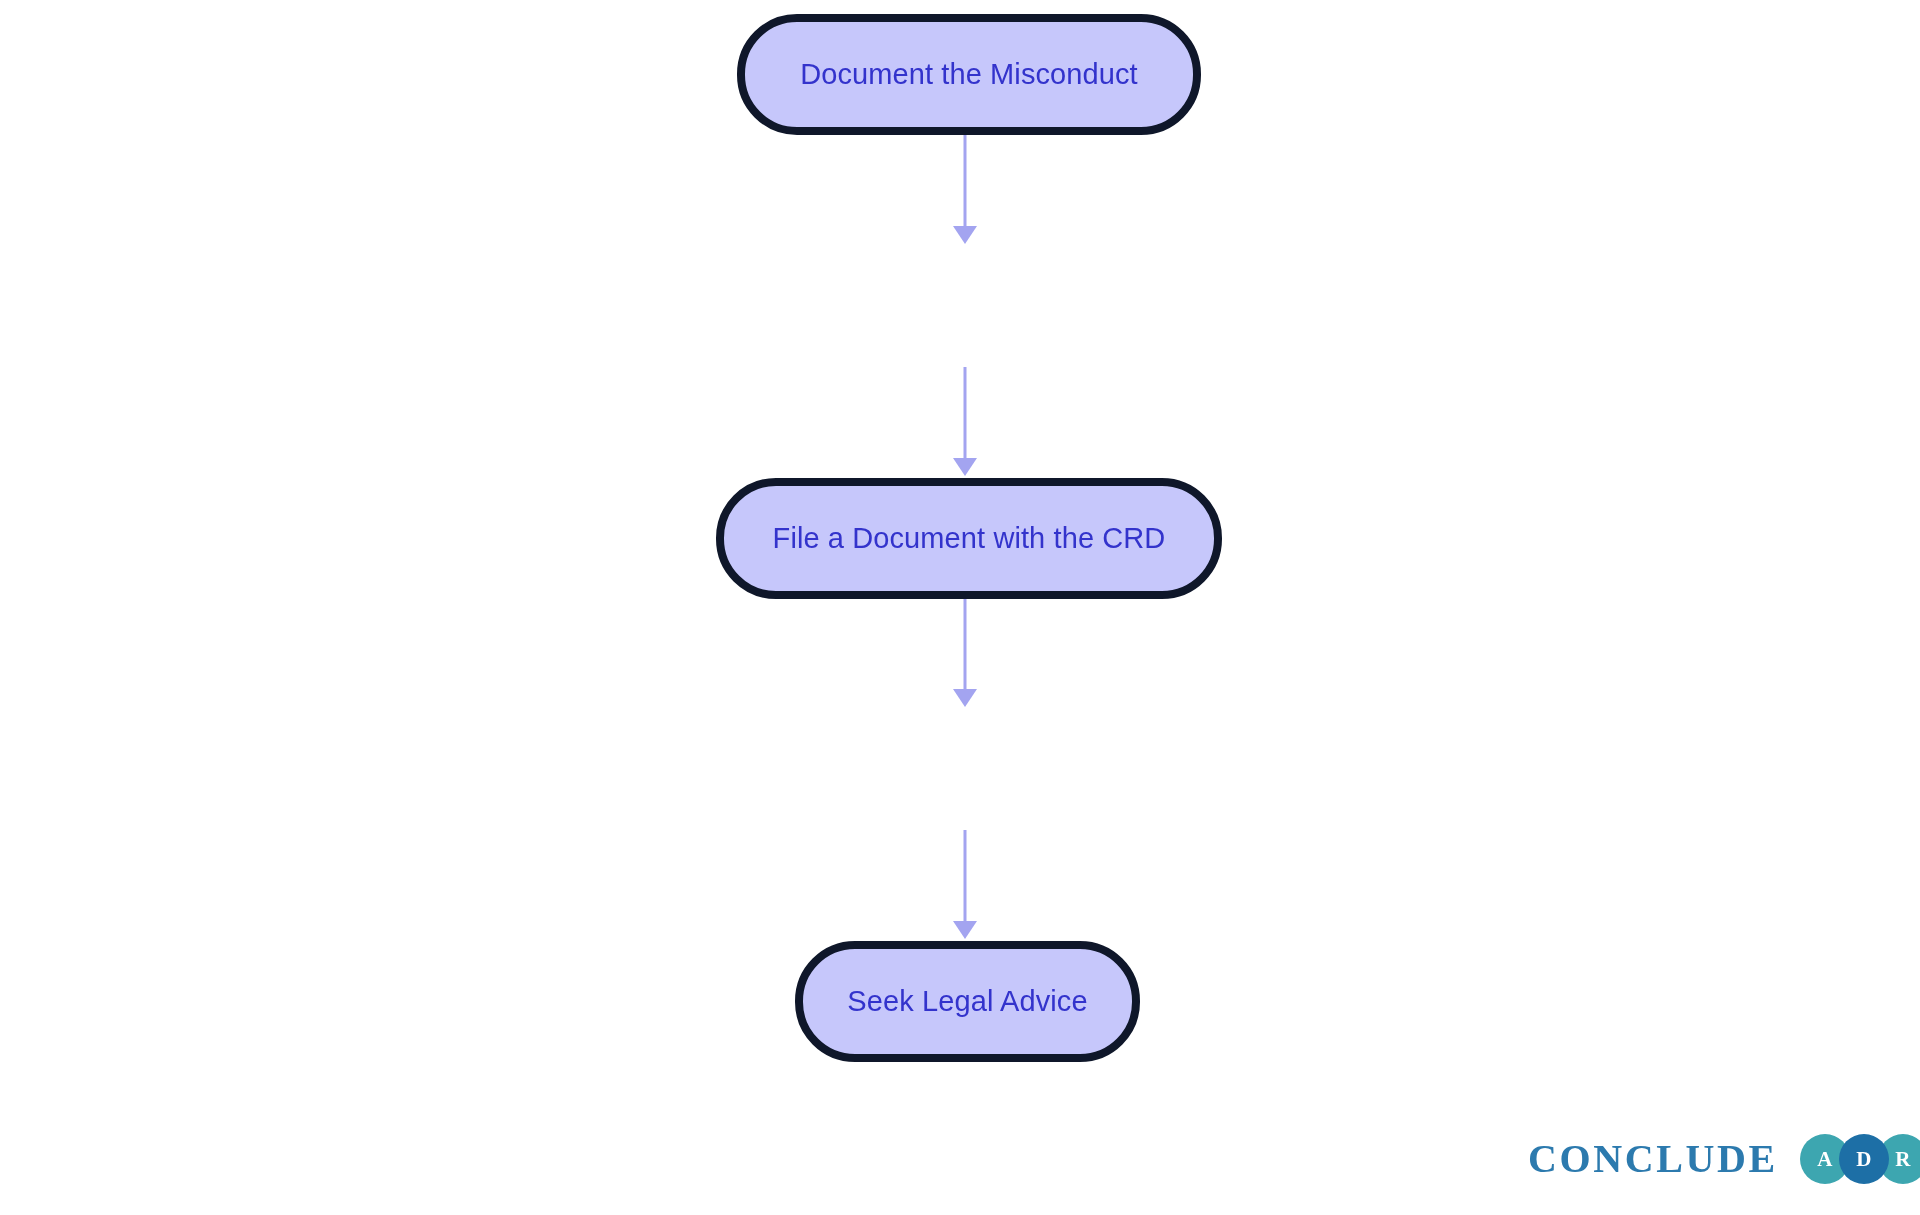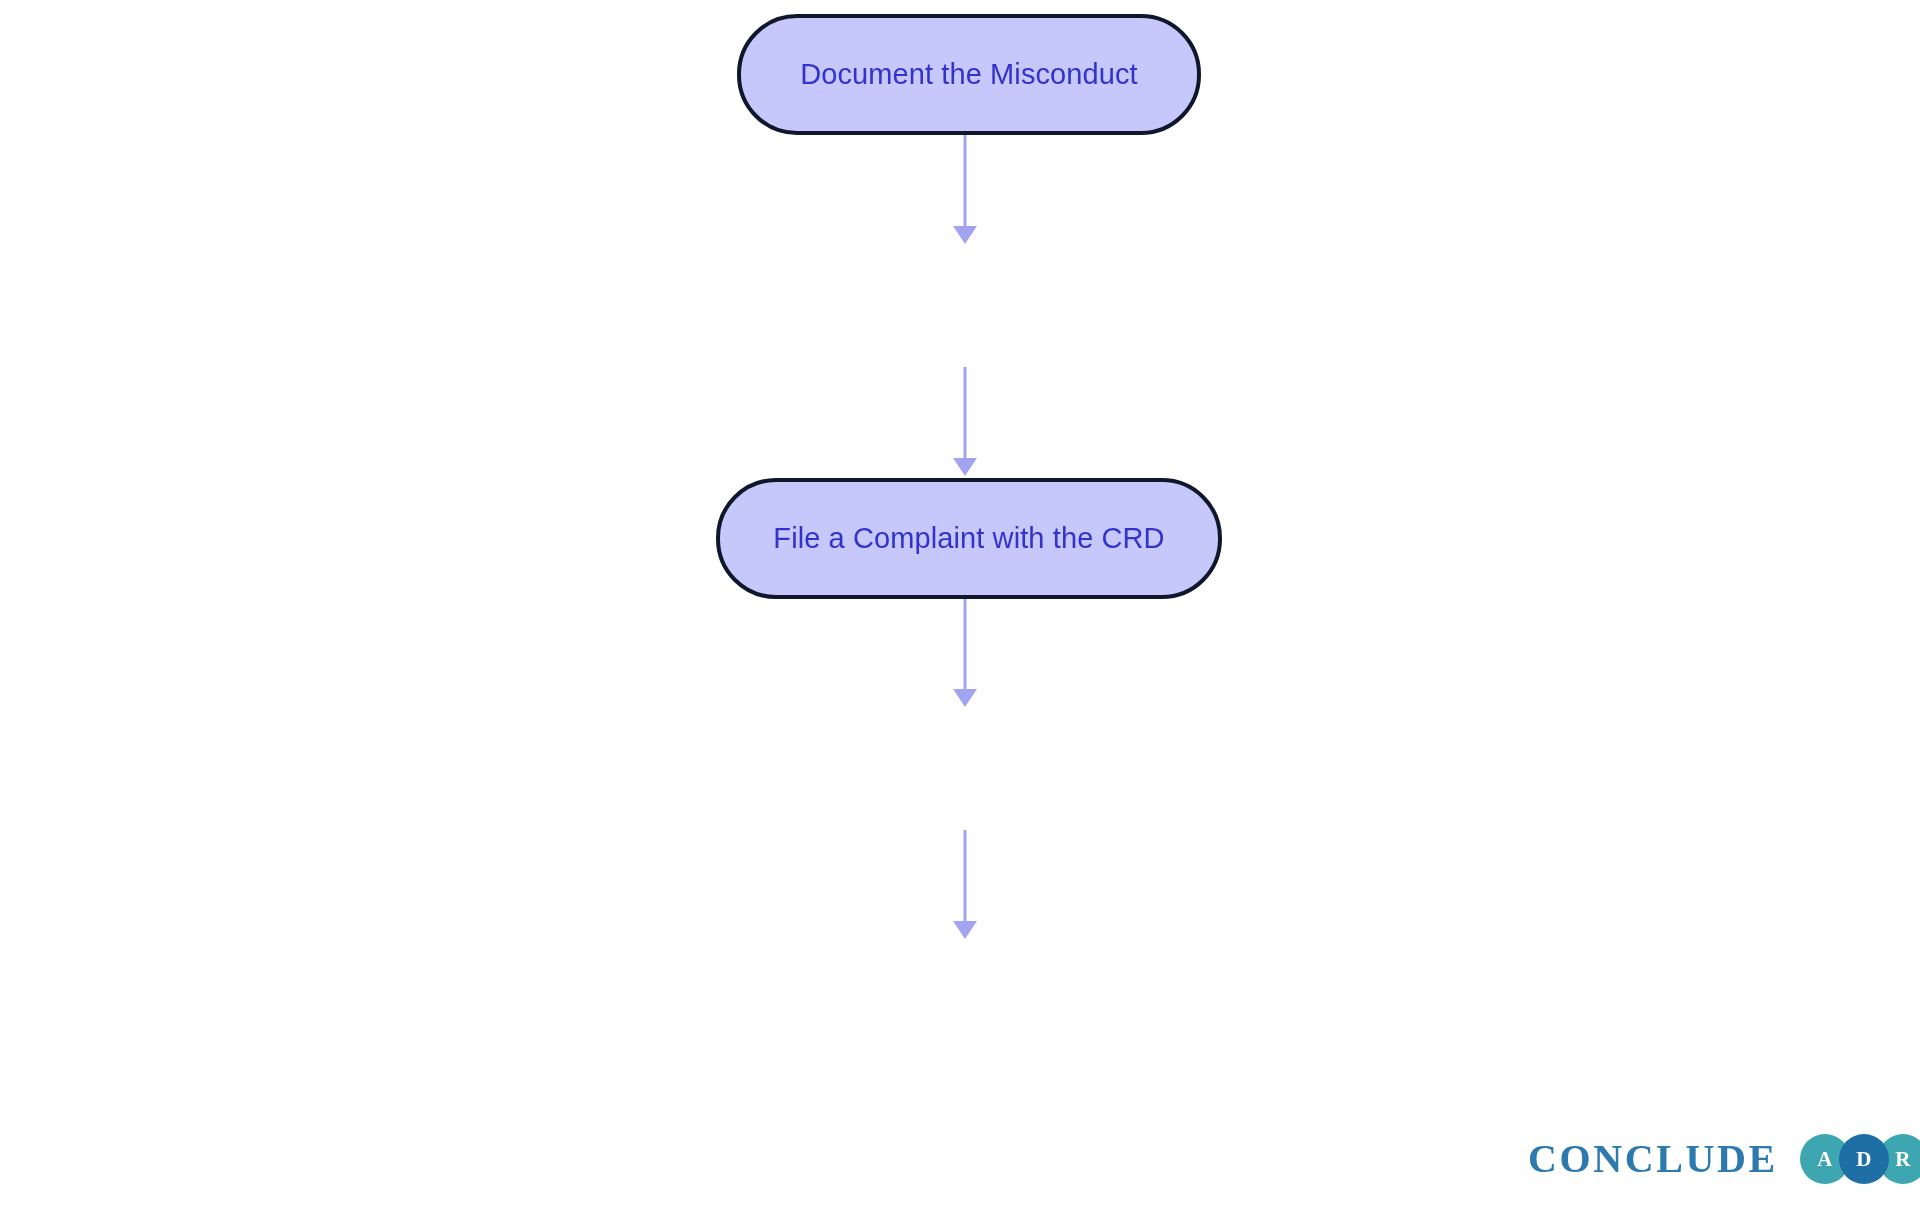--- a/index.html
+++ b/index.html
@@ -22,21 +22,21 @@
     top: 0;
     width: 1920px;
     height: 1215px;
   }
 
   
   .node {
     position: absolute;
     box-sizing: border-box;
     background: #c6c7fb;
-    border: 4px solid #0f172a;
+    border: 8px solid #0f172a;
     display: flex;
     align-items: center;
     justify-content: center;
     text-align: center;
   }
   .node-label {
     color: #3333cc;
     font-family: "Liberation Sans", sans-serif;
     font-size: 29px;
     font-weight: 400;
@@ -132,30 +132,33 @@
   </div>
 
   <div class="connector conn-1"></div>
   <div class="arrowhead head-1"></div>
 
 
   <div class="connector conn-2"></div>
   <div class="arrowhead head-2"></div>
 
   <div class="node node-3">
-    <span class="node-label">File a Complaint with the CRD</span>
+    <span class="node-label">File a Document with the CRD</span>
   </div>
 
   <div class="connector conn-3"></div>
   <div class="arrowhead head-3"></div>
 
 
   <div class="connector conn-4"></div>
   <div class="arrowhead head-4"></div>
 
+  <div class="node node-5">
+    <span class="node-label">Seek Legal Advice</span>
+  </div>
 
 </div>
 
 <div id="brand-logo">
   <span id="brand-wordmark">CONCLUDE</span>
   <div id="brand-circles">
     <div class="brand-circle circle-a">A</div>
     <div class="brand-circle circle-d">D</div>
     <div class="brand-circle circle-r">R</div>
   </div>

